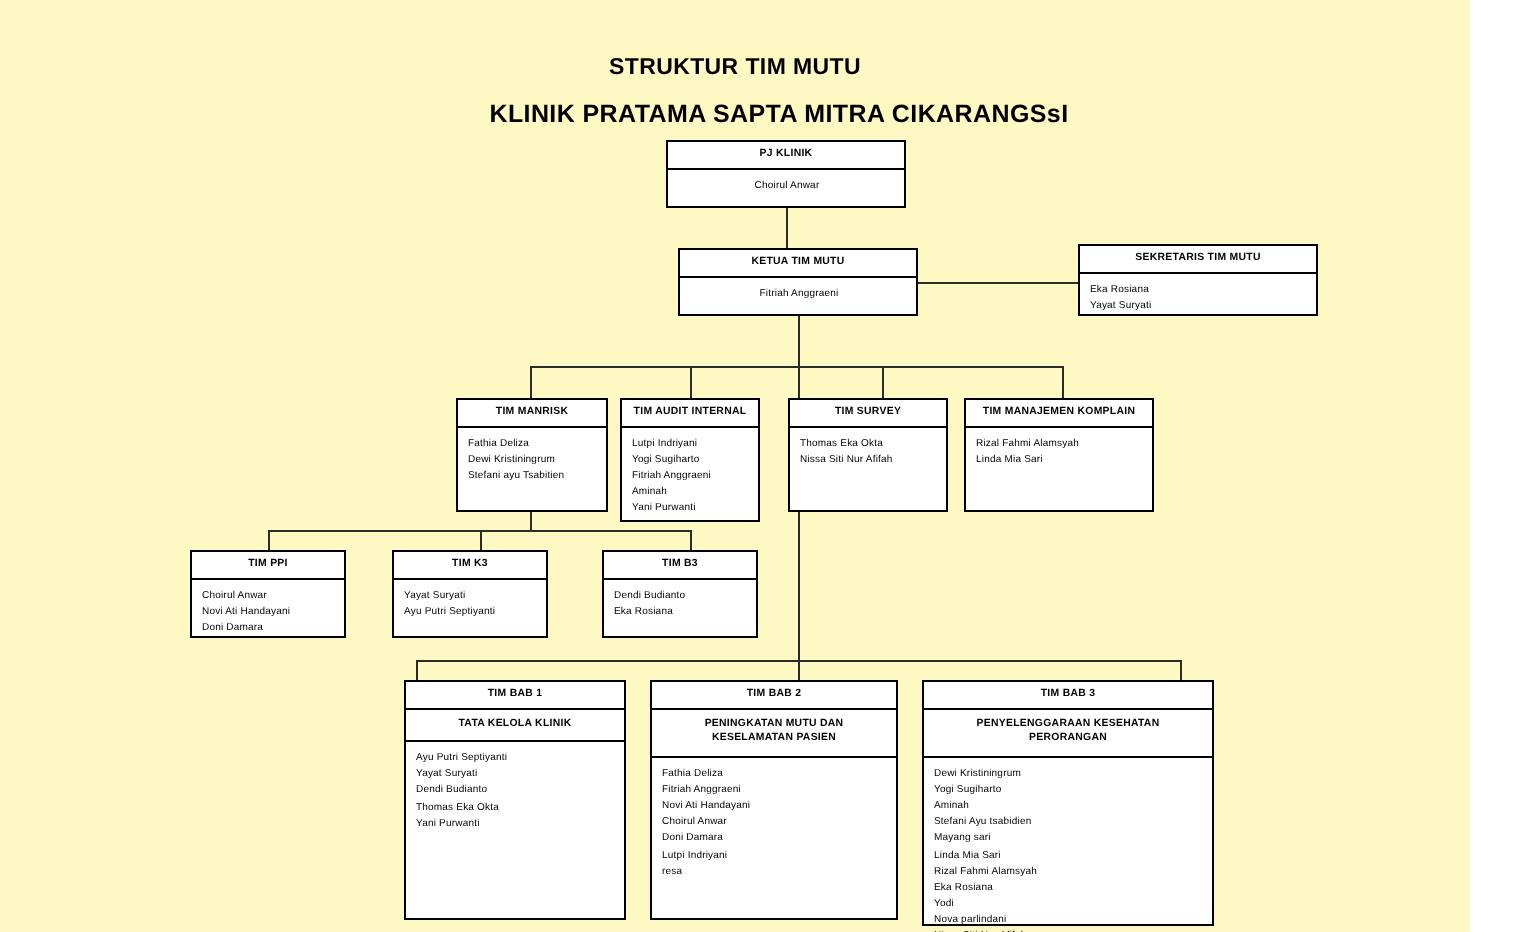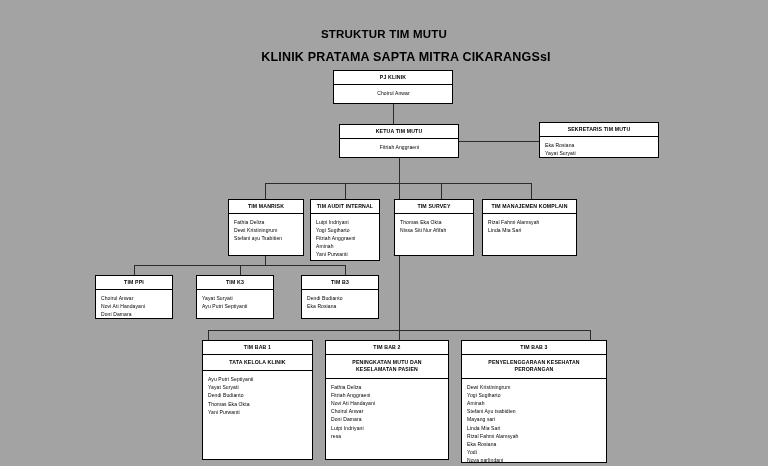--- a/index.html
+++ b/index.html
@@ -6,24 +6,25 @@
     margin: 0;
     padding: 0;
     background: #ffffff;
   }
   body {
     font-family: "Liberation Sans", sans-serif;
     color: #000000;
   }
   #page {
     position: relative;
-    width: 768px;
+    width: 700px;
     height: 466px;
     overflow: hidden;
-    background: #a3a3a3;
+    background: #fef9c3;
+    padding-left: 35px;
   }
 
   
   .title {
     position: absolute;
     text-align: center;
     font-weight: bold;
     letter-spacing: 0.2px;
     white-space: nowrap;
   }

